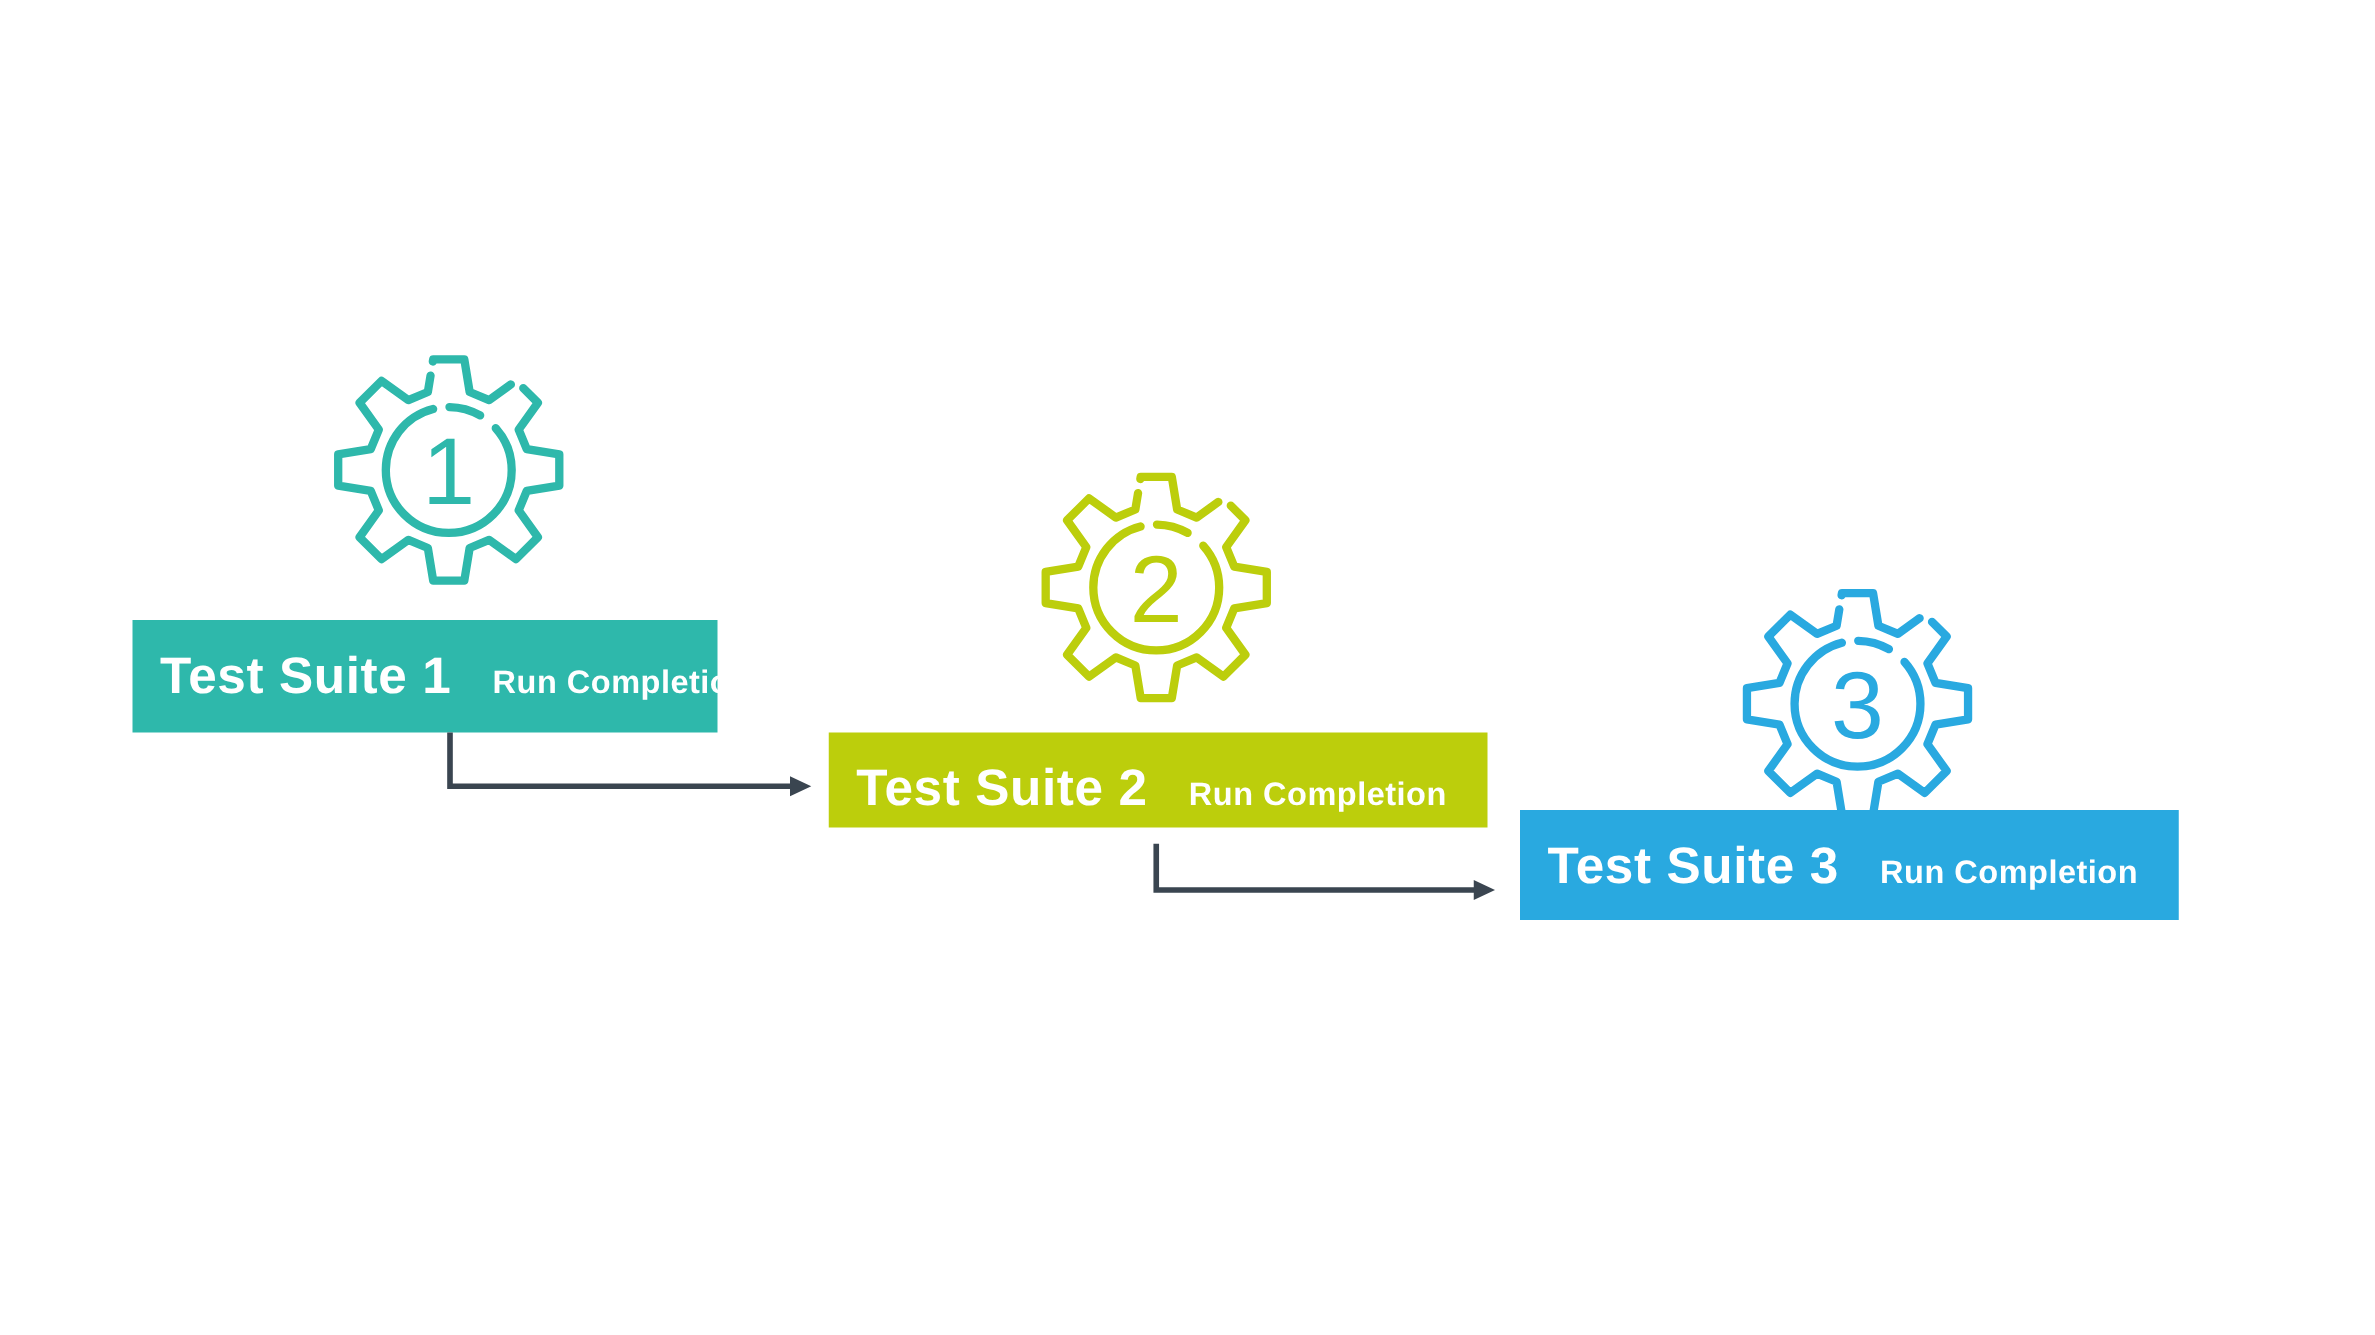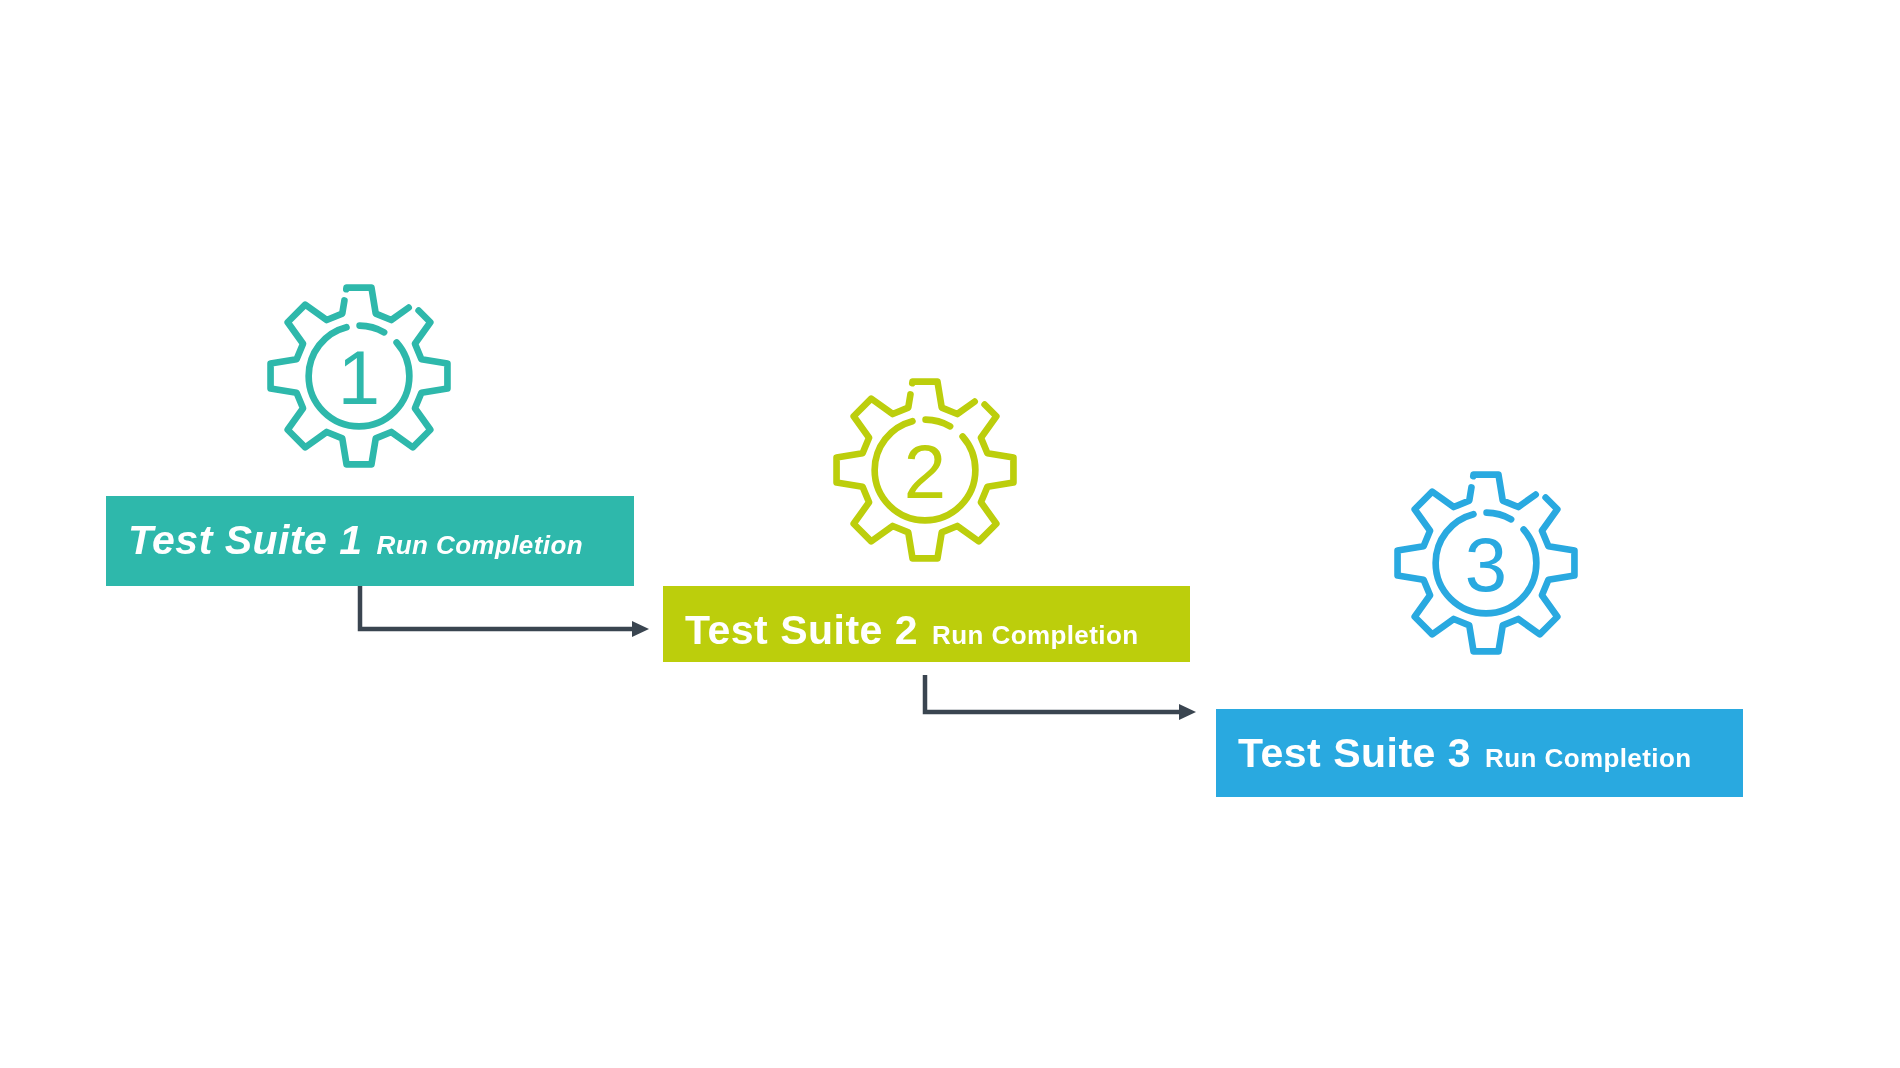--- a/index.html
+++ b/index.html
@@ -24,26 +24,26 @@
   }
   .bar .t{
     font-size:41px;
     font-weight:700;
     line-height:88px;           
     letter-spacing:0.5px;
   }
   .bar .s{
     font-size:26px;
     font-weight:700;
-    margin-left:14px;
+    margin-left:33px;
     letter-spacing:0.4px;
   }
-  .bar.b1{left:106px;top:496px;width:528px;height:90px;font-style:italic;}
+  .bar.b1{left:106px;top:496px;width:468px;height:90px;}
   .bar.b2{left:663px;top:586px;width:527px;height:76px;}
-  .bar.b3{left:1216px;top:709px;width:527px;height:88px;}
+  .bar.b3{left:1216px;top:648px;width:527px;height:88px;}
 
   
   svg.gear{position:absolute;width:190px;height:190px;}
   svg.gear text{font-family:"Liberation Sans", sans-serif;font-weight:400;}
   svg.gear.g1{left:264px;top:281px;}
   svg.gear.g2{left:830px;top:375px;}
   svg.gear.g3{left:1391px;top:468px;}
 
   
   svg.arrow{position:absolute;overflow:visible;}

